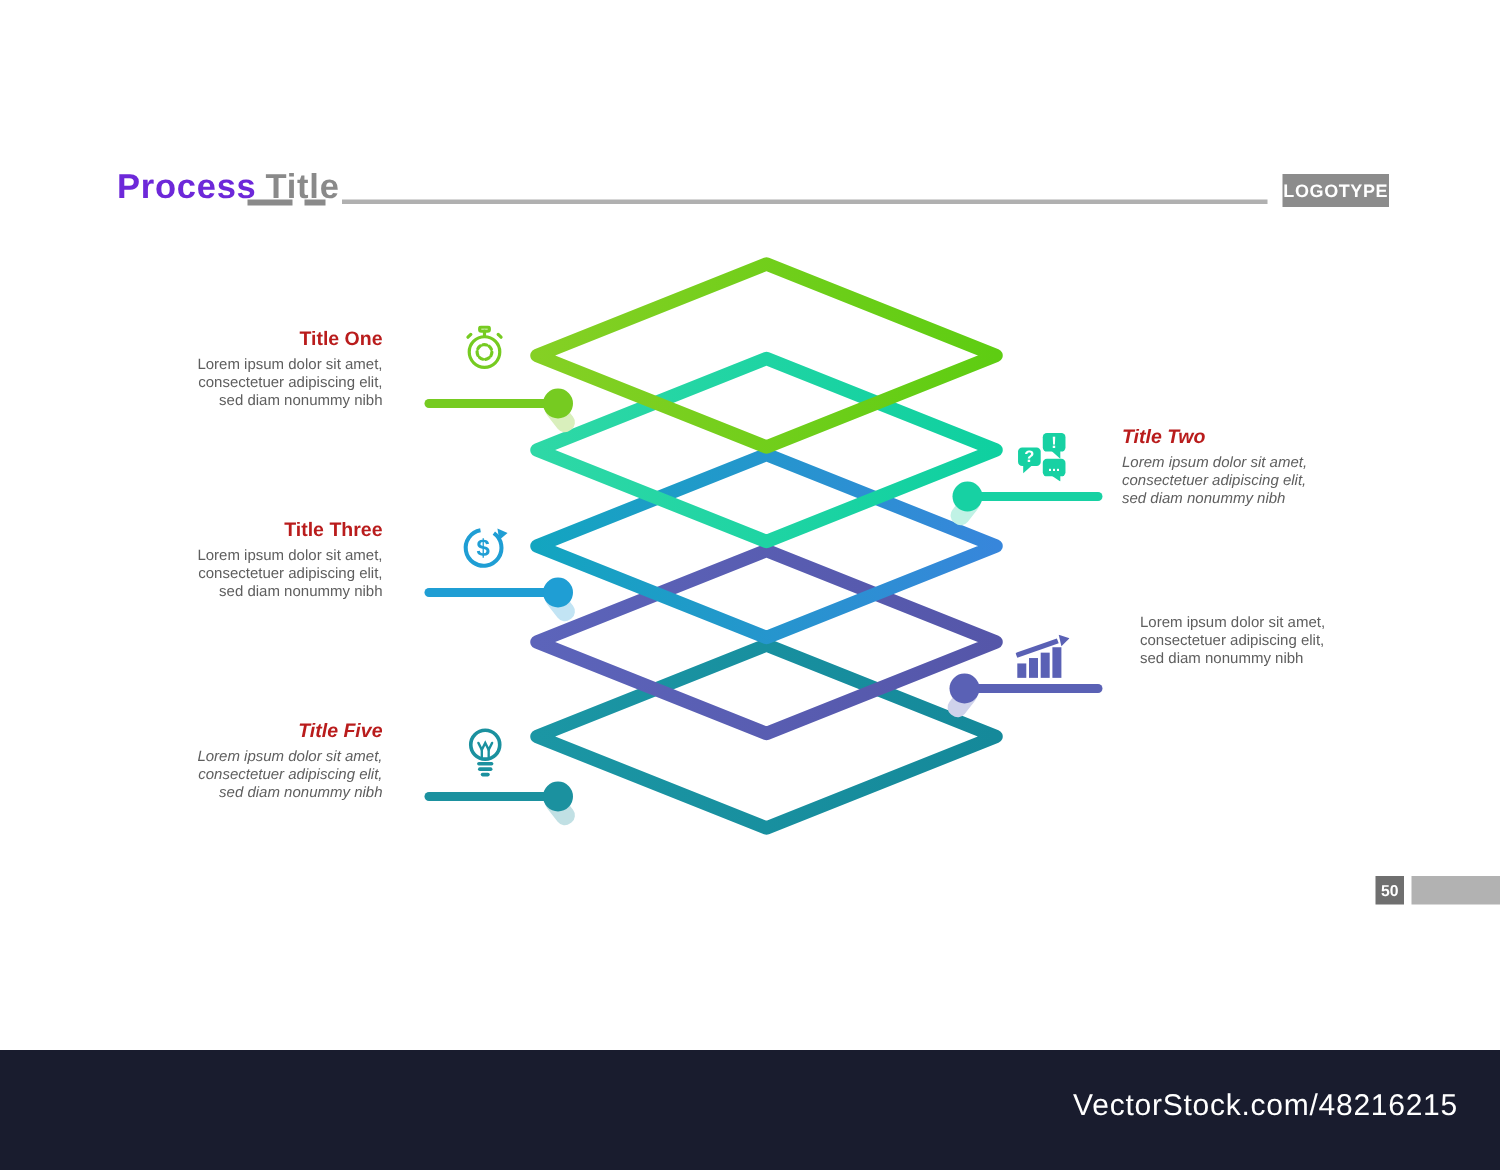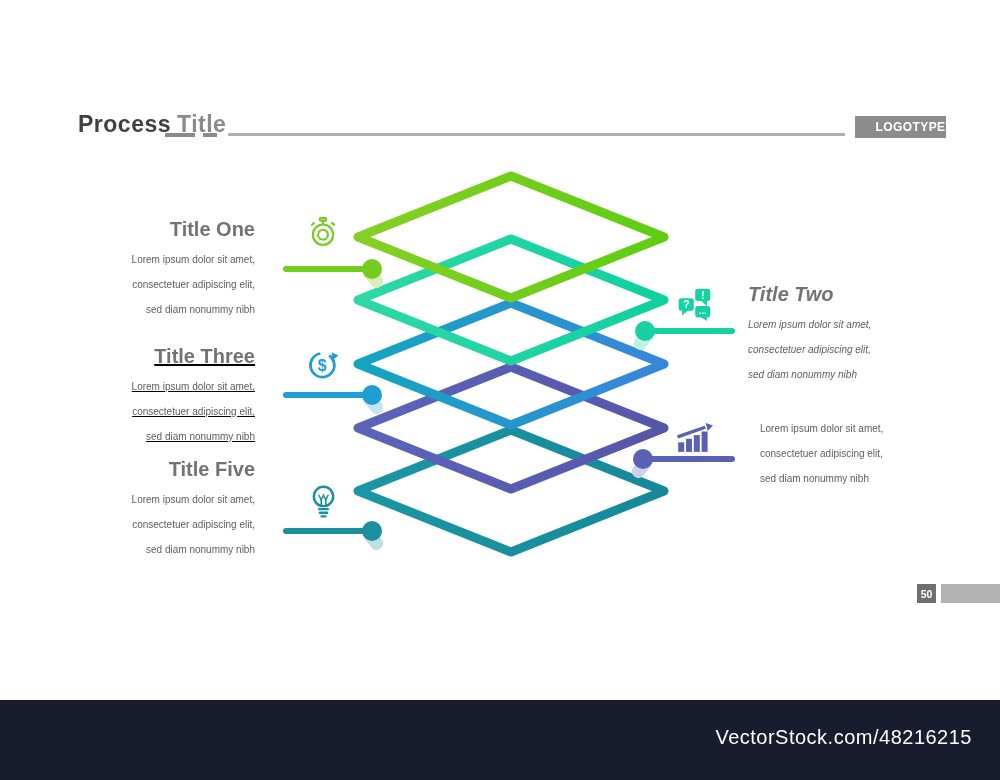--- a/index.html
+++ b/index.html
@@ -1,39 +1,39 @@
 <!DOCTYPE html>
 <html><head>
 <meta charset="utf-8">
 <style>
   html,body{margin:0;padding:0;background:#ffffff;}
   .slide{position:relative;width:1000px;height:780px;background:#ffffff;overflow:hidden;
          font-family:"Liberation Sans", sans-serif;}
 
   
   .hdr-title{position:absolute;left:78px;top:111px;font-size:23px;font-weight:bold;letter-spacing:.5px;white-space:nowrap;}
-  .hdr-title .w1{color:#404040;}
+  .hdr-title .w1{color:#6d28d9;}
   .hdr-title .w2{color:#8a8a8a;margin-left:6px;}
   .hdr-underline{position:absolute;top:133px;height:4px;background:#8a8a8a;}
   .hdr-u1{left:165px;width:30px;}
   .hdr-u2{left:203px;width:14px;}
   .hdr-rule{position:absolute;left:228px;top:133px;width:617px;height:3px;background:#b0b0b0;}
   .logotype{position:absolute;left:855px;top:116px;width:71px;height:22px;background:#8c8c8c;
             color:#fff;font-size:12px;font-weight:bold;letter-spacing:.4px;
-            display:flex;align-items:center;justify-content:center;padding-left:20px;}
+            display:flex;align-items:center;justify-content:center;}
 
   
   .diamonds{position:absolute;left:0;top:0;pointer-events:none;}
   .icon{position:absolute;}
 
   
   .block{position:absolute;width:150px;}
   .block.right{width:210px;}
-  .block .t{font-size:20px;font-weight:bold;color:#737373;margin-bottom:5px;}
-  .block .l{font-size:10px;color:#5e5e5e;line-height:11.9px;margin-top:13px;}
+  .block .t{font-size:13px;font-weight:bold;color:#b91c1c;margin-bottom:5px;}
+  .block .l{font-size:10px;color:#5e5e5e;line-height:11.9px;}
   .block.left{text-align:right;}
   .block.right{text-align:left;}
 
   
   .connector{position:absolute;}
   .c-line{position:absolute;height:6px;border-radius:3px;}
   .c-dot{position:absolute;width:20px;height:20px;border-radius:50%;z-index:3;}
   .c-shadow{position:absolute;width:13px;height:23px;border-radius:6px;z-index:2;}
   .c-shadow.lean-right{transform:rotate(-38deg);}
   .c-shadow.lean-left{transform:rotate(38deg);}
@@ -141,21 +141,21 @@
     <div class="c-dot" style="left: 635px; top: 321px; background: rgb(23, 209, 163);"></div>
   </div>
 
   <svg class="icon" style="left:307px;top:348px" width="32" height="32" viewBox="0 0 26 26">
     <g fill="none" stroke-width="2.2" stroke="#1f9ed4">
       <circle cx="12.5" cy="14" r="9.7" stroke-dasharray="53 9" transform="rotate(-55 12.5 14)"></circle>
     </g>
     <polygon points="20,3.5 25.5,6 21,9.8" fill="#1f9ed4"></polygon>
     <text x="12.3" y="18.6" font-size="13" font-weight="bold" text-anchor="middle" fill="#1f9ed4">$</text>
   </svg>
-  <div class="block left" style="left:105px;top:345px;text-decoration:underline;">
+  <div class="block left" style="left:105px;top:345px;">
     <div class="t">Title Three</div>
     <div class="l">Lorem ipsum dolor sit amet,</div>
     <div class="l">consectetuer adipiscing elit,</div>
     <div class="l">sed diam nonummy nibh</div>
   </div>
   <div class="connector">
     <div class="c-line" style="left: 283px; top: 392px; width: 85px; background: rgb(31, 158, 212);"></div>
     <div class="c-shadow lean-right" style="left: 367px; top: 392px; background: rgb(194, 228, 244);"></div>
     <div class="c-dot" style="left: 362px; top: 385px; background: rgb(31, 158, 212);"></div>
   </div>
@@ -184,21 +184,21 @@
   <svg class="icon" style="left:309px;top:485px" width="29" height="35" viewBox="0 0 24 29">
     <g fill="none" stroke-width="2" stroke-linecap="round" stroke="#1b919f">
       <circle cx="12" cy="9.5" r="8"></circle>
       <path d="M8.2 8.5 l1.9 3.8 1.9 -3.8 1.9 3.8 1.9 -3.8" stroke-width="1.3"></path>
       <path d="M10.1 12.3 v4.5 M13.9 12.3 v4.5" stroke-width="1.3"></path>
       <line x1="8.5" y1="20" x2="15.5" y2="20"></line>
       <line x1="9" y1="23" x2="15" y2="23"></line>
       <line x1="10.5" y1="26" x2="13.5" y2="26"></line>
     </g>
   </svg>
-  <div class="block left" style="left:105px;top:458px;">
+  <div class="block left" style="left:105px;top:479px;font-style:italic;">
     <div class="t">Title Five</div>
     <div class="l">Lorem ipsum dolor sit amet,</div>
     <div class="l">consectetuer adipiscing elit,</div>
     <div class="l">sed diam nonummy nibh</div>
   </div>
   <div class="connector">
     <div class="c-line" style="left: 283px; top: 528px; width: 85px; background: rgb(27, 145, 159);"></div>
     <div class="c-shadow lean-right" style="left: 367px; top: 528px; background: rgb(193, 224, 228);"></div>
     <div class="c-dot" style="left: 362px; top: 521px; background: rgb(27, 145, 159);"></div>
   </div>

